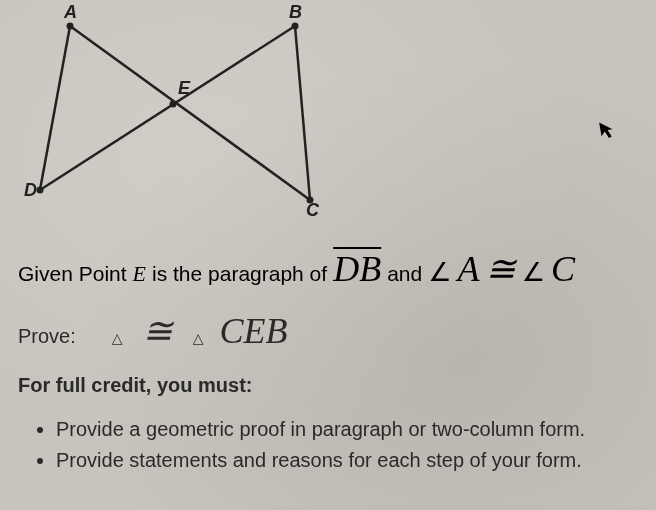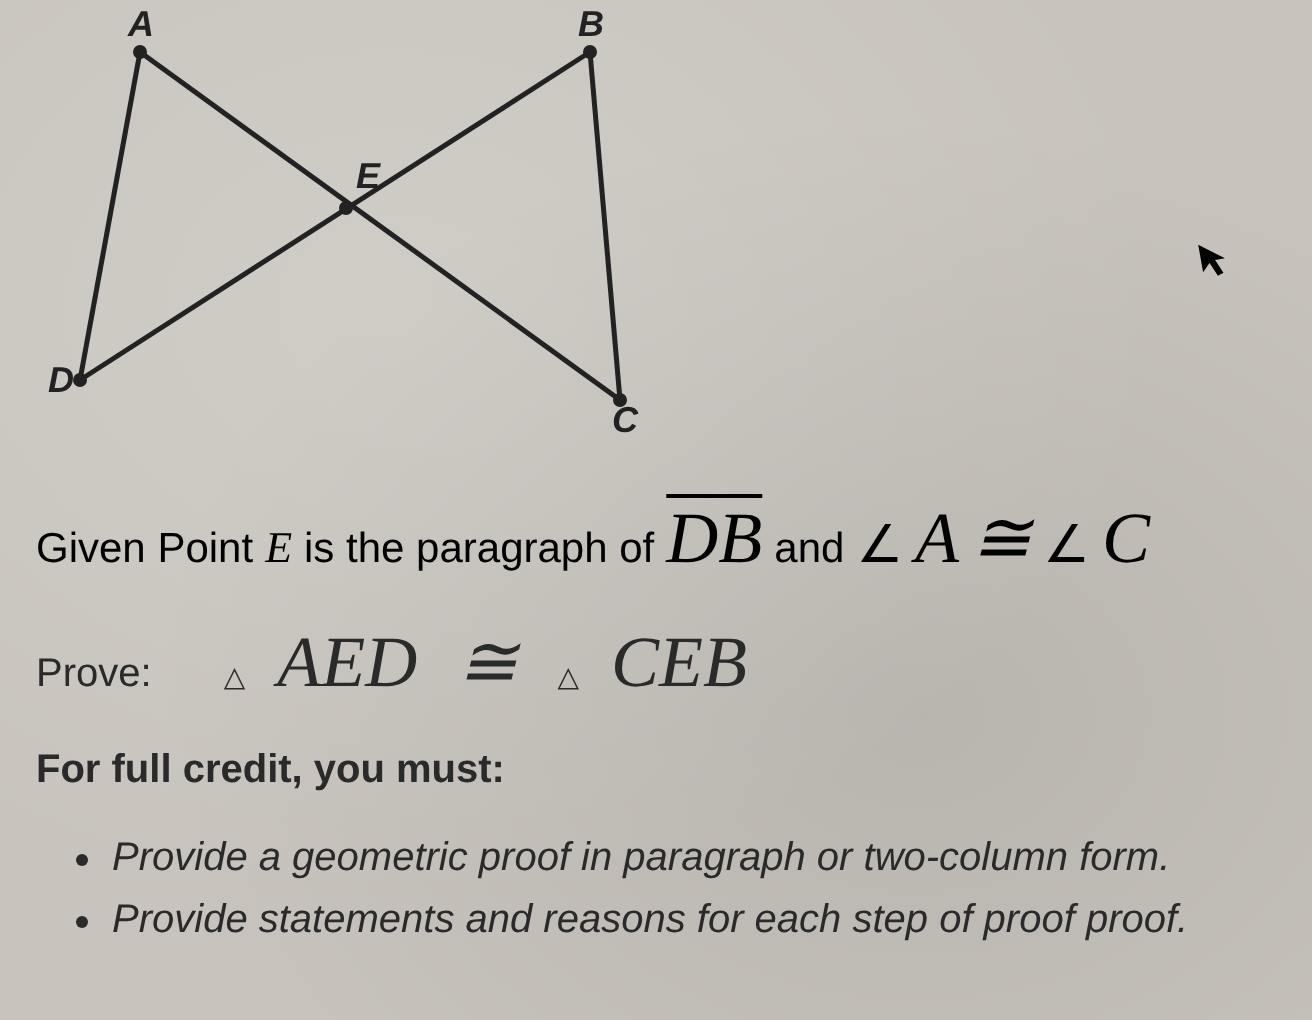--- a/index.html
+++ b/index.html
@@ -68,21 +68,21 @@
     margin-top: 22px;
     font-weight: bold;
     font-size: 20px;
   }
   ul.req {
     margin-top: 18px;
     margin-left: 38px;
     font-size: 20px;
     line-height: 1.45;
   }
-  ul.req li { margin-bottom: 2px; font-style: italic; }
+  ul.req li { margin-bottom: 2px; }
   .cursor {
     position: absolute;
     top: 120px;
     right: 40px;
     font-size: 18px;
     color: #000;
     transform: rotate(-10deg);
   }
 </style>
 </head>
@@ -125,26 +125,25 @@
       <span class="math-italic">A</span>
     <span class="math-italic">≅</span>
     <span class="angle">∠</span>
       <span class="math-italic">C</span>
   </div>
 
   <div class="prove-line">
     <span>Prove:</span>
     <span style="width:4px;"></span>
     <span class="tri">△</span>
-      <span class="math-italic">AED</span>
     <span class="math-italic" style="margin:0 4px;">≅</span>
     <span class="tri">△</span>
       <span class="math-italic">CEB</span>
   </div>
 
   <div class="bold-head">For full credit, you must:</div>
 
   <ul class="req">
     <li>Provide a geometric proof in paragraph or two-column form.</li>
-    <li>Provide statements and reasons for each step of proof proof.</li>
+    <li>Provide statements and reasons for each step of your form.</li>
   </ul>
 
 </div>
 
 </body></html>

